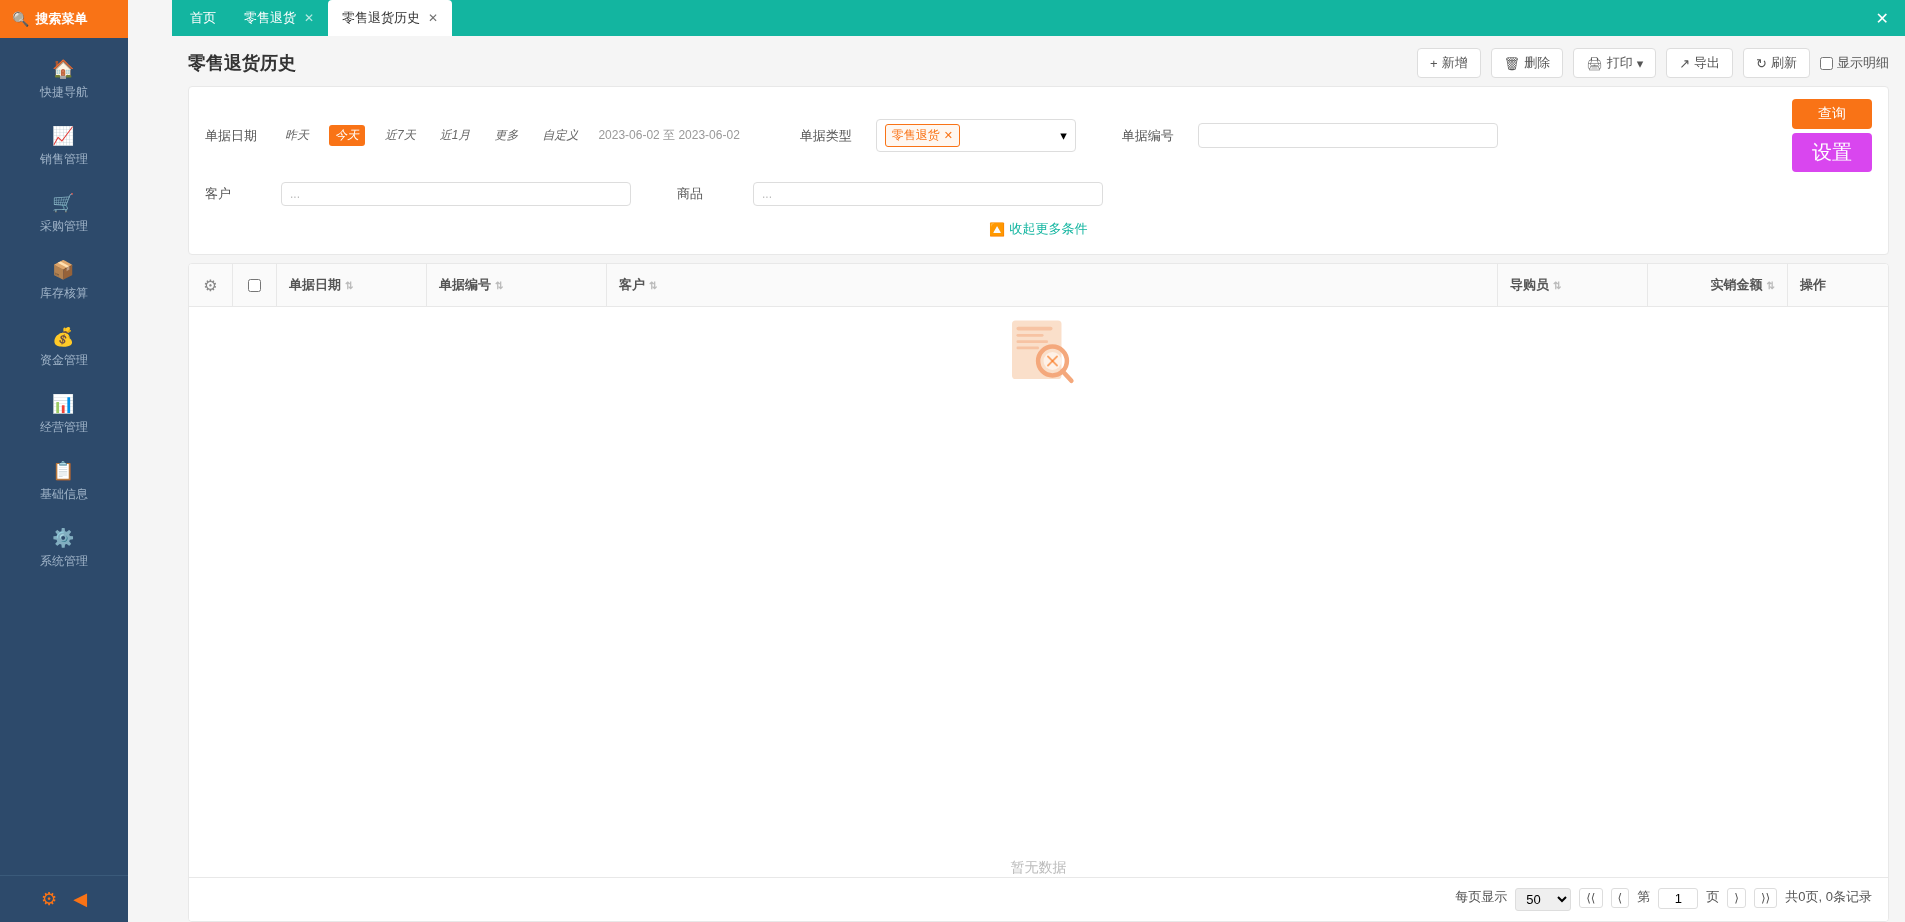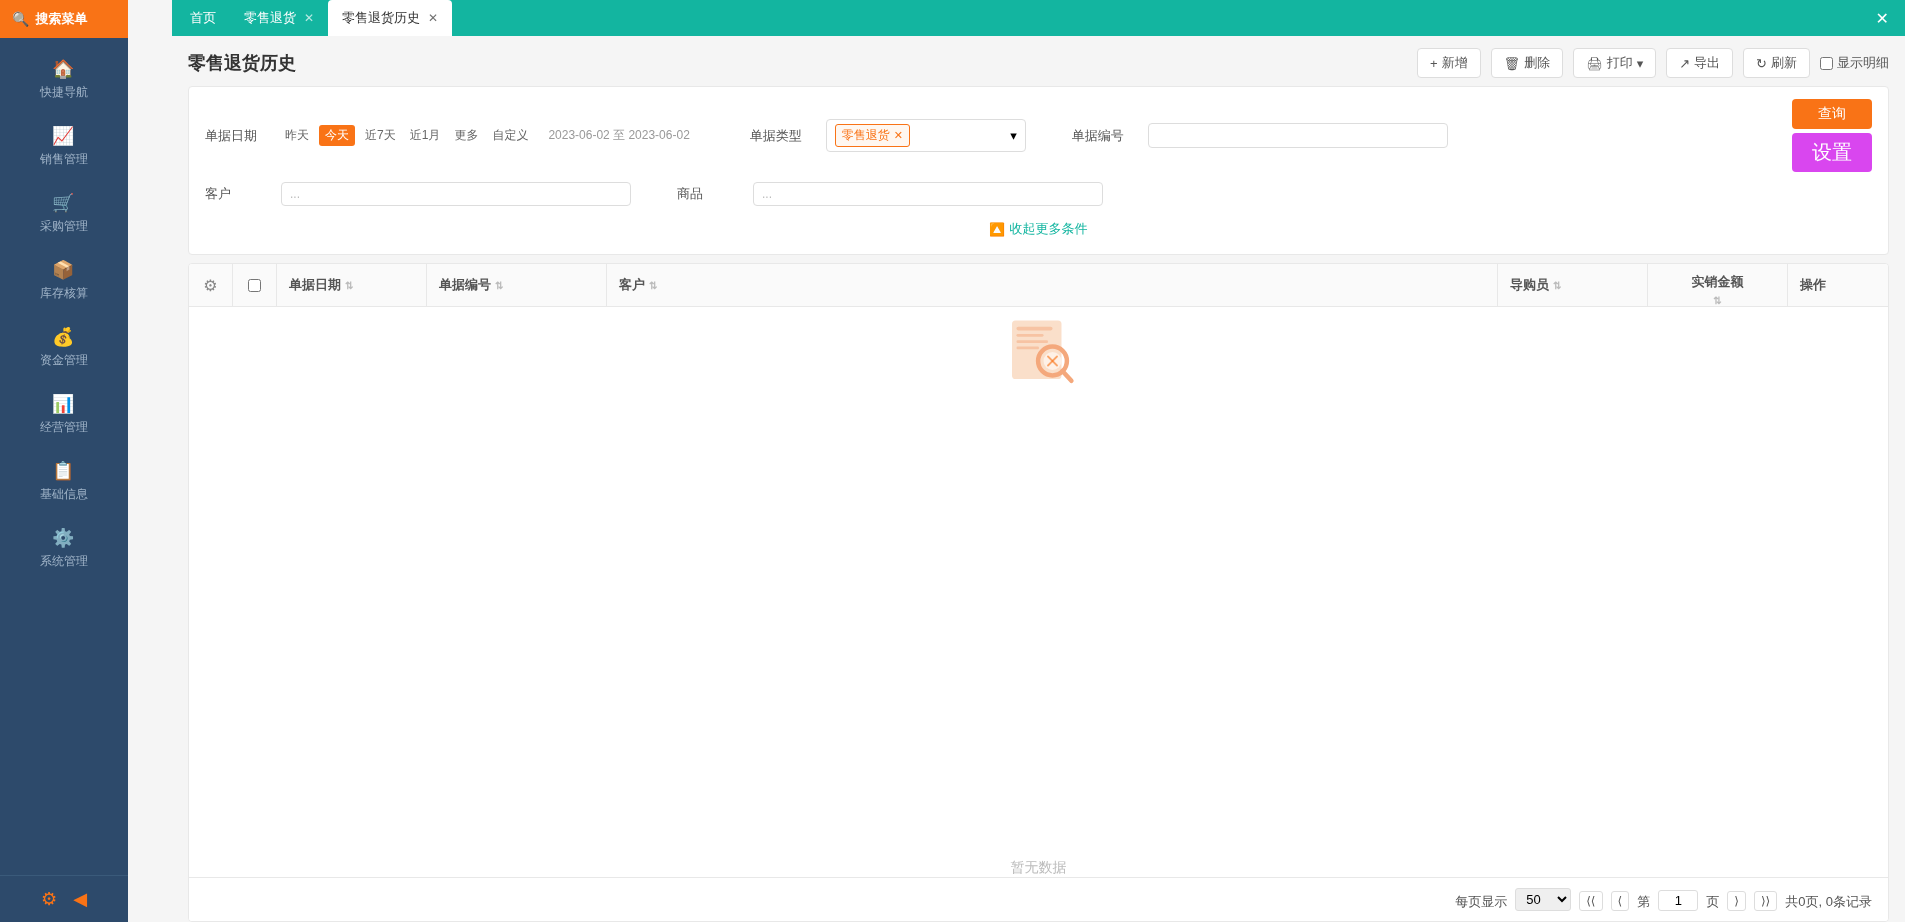--- a/index.html
+++ b/index.html
@@ -141,21 +141,21 @@
     .filter-section {
       background: white;
       margin: 8px 16px;
       border-radius: 4px;
       padding: 12px 16px;
       border: 1px solid #e8e8e8;
     }
     .filter-row { display: flex; align-items: center; gap: 16px; margin-bottom: 10px; flex-wrap: wrap; }
     .filter-row:last-child { margin-bottom: 0; }
     .filter-label { font-size: 13px; color: #555; flex-shrink: 0; min-width: 60px; }
-    .date-shortcuts { display: flex; gap: 6px; align-items: flex-end; }
+    .date-shortcuts { display: flex; gap: 16px; align-items: flex-end; font-style: italic; }
     .date-btn {
       font-size: 12px;
       color: #666;
       cursor: pointer;
       padding: 2px 4px;
       border-radius: 3px;
     }
     .date-btn.active {
       background: #f97316;
       color: white;
@@ -237,39 +237,39 @@
       color: #555;
       font-weight: bold;
       height: 42px;
       border-right: 1px solid #e8e8e8;
       flex-shrink: 0;
     }
     .col-date { width: 150px; }
     .col-number { width: 180px; }
     .col-customer { flex: 1; }
     .col-guide { width: 150px; }
-    .col-amount { width: 140px; justify-content: flex-end; flex-direction: column; }
+    .col-amount { width: 140px; justify-content: flex-end; }
     .col-ops { width: 100px; border-right: none; }
     .sort-icon { color: #bbb; font-size: 10px; }
 
     
     .empty-state {
       flex: 1;
       display: flex;
       flex-direction: column;
       align-items: center;
       justify-content: space-between;
       gap: 12px;
     }
     .empty-text { color: #bbb; font-size: 14px; }
 
     
     .pagination {
       display: flex;
-      align-items: flex-end;
+      align-items: flex-start;
       justify-content: flex-end;
       padding: 10px 16px;
       gap: 8px;
       font-size: 13px;
       color: #555;
       border-top: 1px solid #e8e8e8;
       background: white;
       flex-shrink: 0;
     }
     .page-select {

